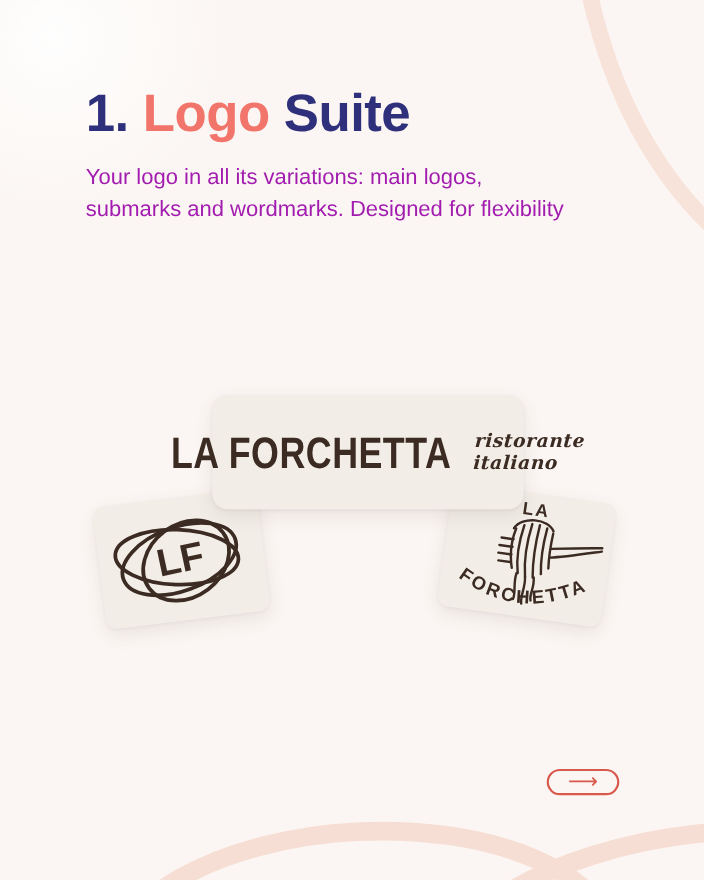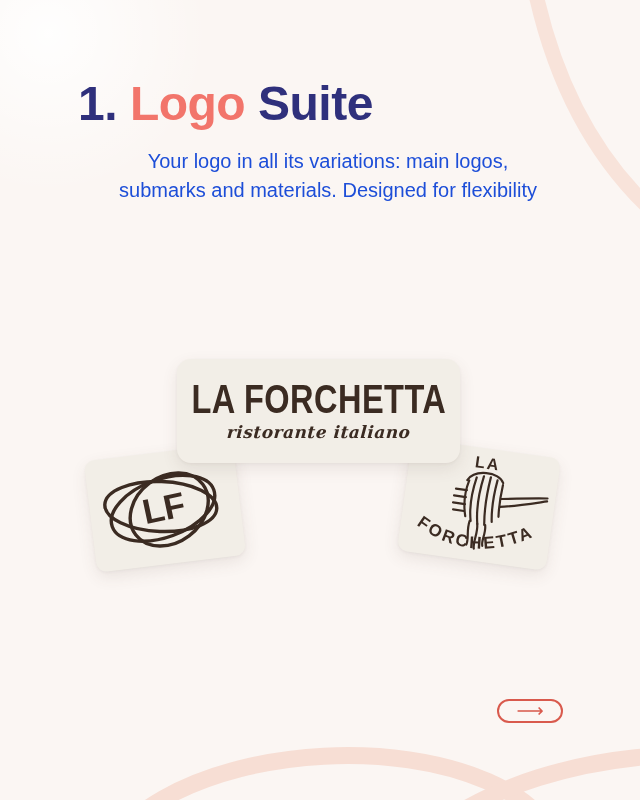--- a/index.html
+++ b/index.html
@@ -3,54 +3,54 @@
 <meta charset="utf-8">
 <style>
   * { margin: 0; padding: 0; box-sizing: border-box; }
   html, body { width: 640px; height: 800px; }
   body {
     font-family: "Liberation Sans", sans-serif;
     background: #fbf6f3;
     position: relative;
     overflow: hidden;
   }
-  .stage { position: absolute; inset: 0; width: 640px; height: 696px; text-align: center; }
+  .stage { position: absolute; inset: 0; width: 640px; height: 696px; }
 
   
   .bg-layer { position: absolute; inset: 0; pointer-events: none; z-index: 0; }
   .corner-glow {
     position: absolute; left: -60px; top: -70px; width: 300px; height: 260px;
     background: radial-gradient(circle at 40% 35%, rgba(255,255,255,0.9) 0%, rgba(255,255,255,0.0) 65%);
     transform: rotate(-20deg);
   }
 
   
   .title {
     position: absolute; left: 78px; top: 76px;
     font-size: 48px; font-weight: 700; letter-spacing: -0.5px;
     z-index: 2; white-space: nowrap;
   }
   .title .navy { color: #2f307c; }
   .title .accent { color: #f2756b; }
 
   .desc {
     position: absolute; left: 78px; top: 147px; width: 500px;
-    font-size: 20px; line-height: 29px; color: #1d4ed8;
+    font-size: 20px; line-height: 29px; color: #a21caf;
     z-index: 2;
   }
 
   
   .card {
     position: absolute; background: #f2eee7; border-radius: 14px;
     box-shadow: 0 6px 16px rgba(90,70,60,0.10), 0 1px 3px rgba(90,70,60,0.06);
     z-index: 2;
   }
   .card-main {
-    left: 177px; top: 359px; width: 283px; height: 104px;
-    display: flex; flex-direction: column; align-items: center; justify-content: center;
+    left: 193px; top: 359px; width: 283px; height: 104px;
+    display: flex; flex-direction: row; align-items: center; justify-content: center;
     gap: 4px; z-index: 3;
   }
   .wordmark {
     color: #3b2b22; font-weight: 800; font-size: 37px; line-height: 1;
     letter-spacing: 0.5px; transform: scale(0.88, 1.08); white-space: nowrap;
   }
   .tagline {
     font-family: "DejaVu Serif", serif; font-style: italic; font-weight: 600;
     color: #3b2b22; font-size: 17px; letter-spacing: 0.5px; transform: skewX(-4deg);
   }
@@ -87,21 +87,21 @@
 
       <ellipse cx="330" cy="872" rx="230" ry="116" fill="none" stroke="#f7ded4" stroke-width="17" transform="rotate(-3 330 872)"></ellipse>
       <ellipse cx="650" cy="895" rx="268" ry="138" fill="none" stroke="#f7ded4" stroke-width="17" transform="rotate(-6 650 895)"></ellipse>
     </svg>
   </div>
 
   <h1 class="title"><span class="navy">1. </span><span class="accent">Logo</span><span class="navy"> Suite</span></h1>
 
   <div class="desc">
     <div>Your logo in all its variations: main logos,</div>
-    <div>submarks and materials. Designed for flexibility</div>
+    <div>submarks and wordmarks. Designed for flexibility</div>
   </div>
 
   <div class="card card-main">
     <div class="wordmark">LA FORCHETTA</div>
     <div class="tagline">ristorante italiano</div>
   </div>
 
   <div class="card card-mono">
     <svg width="136" height="96" viewBox="0 0 136 96">
       <g fill="none" stroke="#3b2b22" stroke-width="3.4" stroke-linecap="round">

